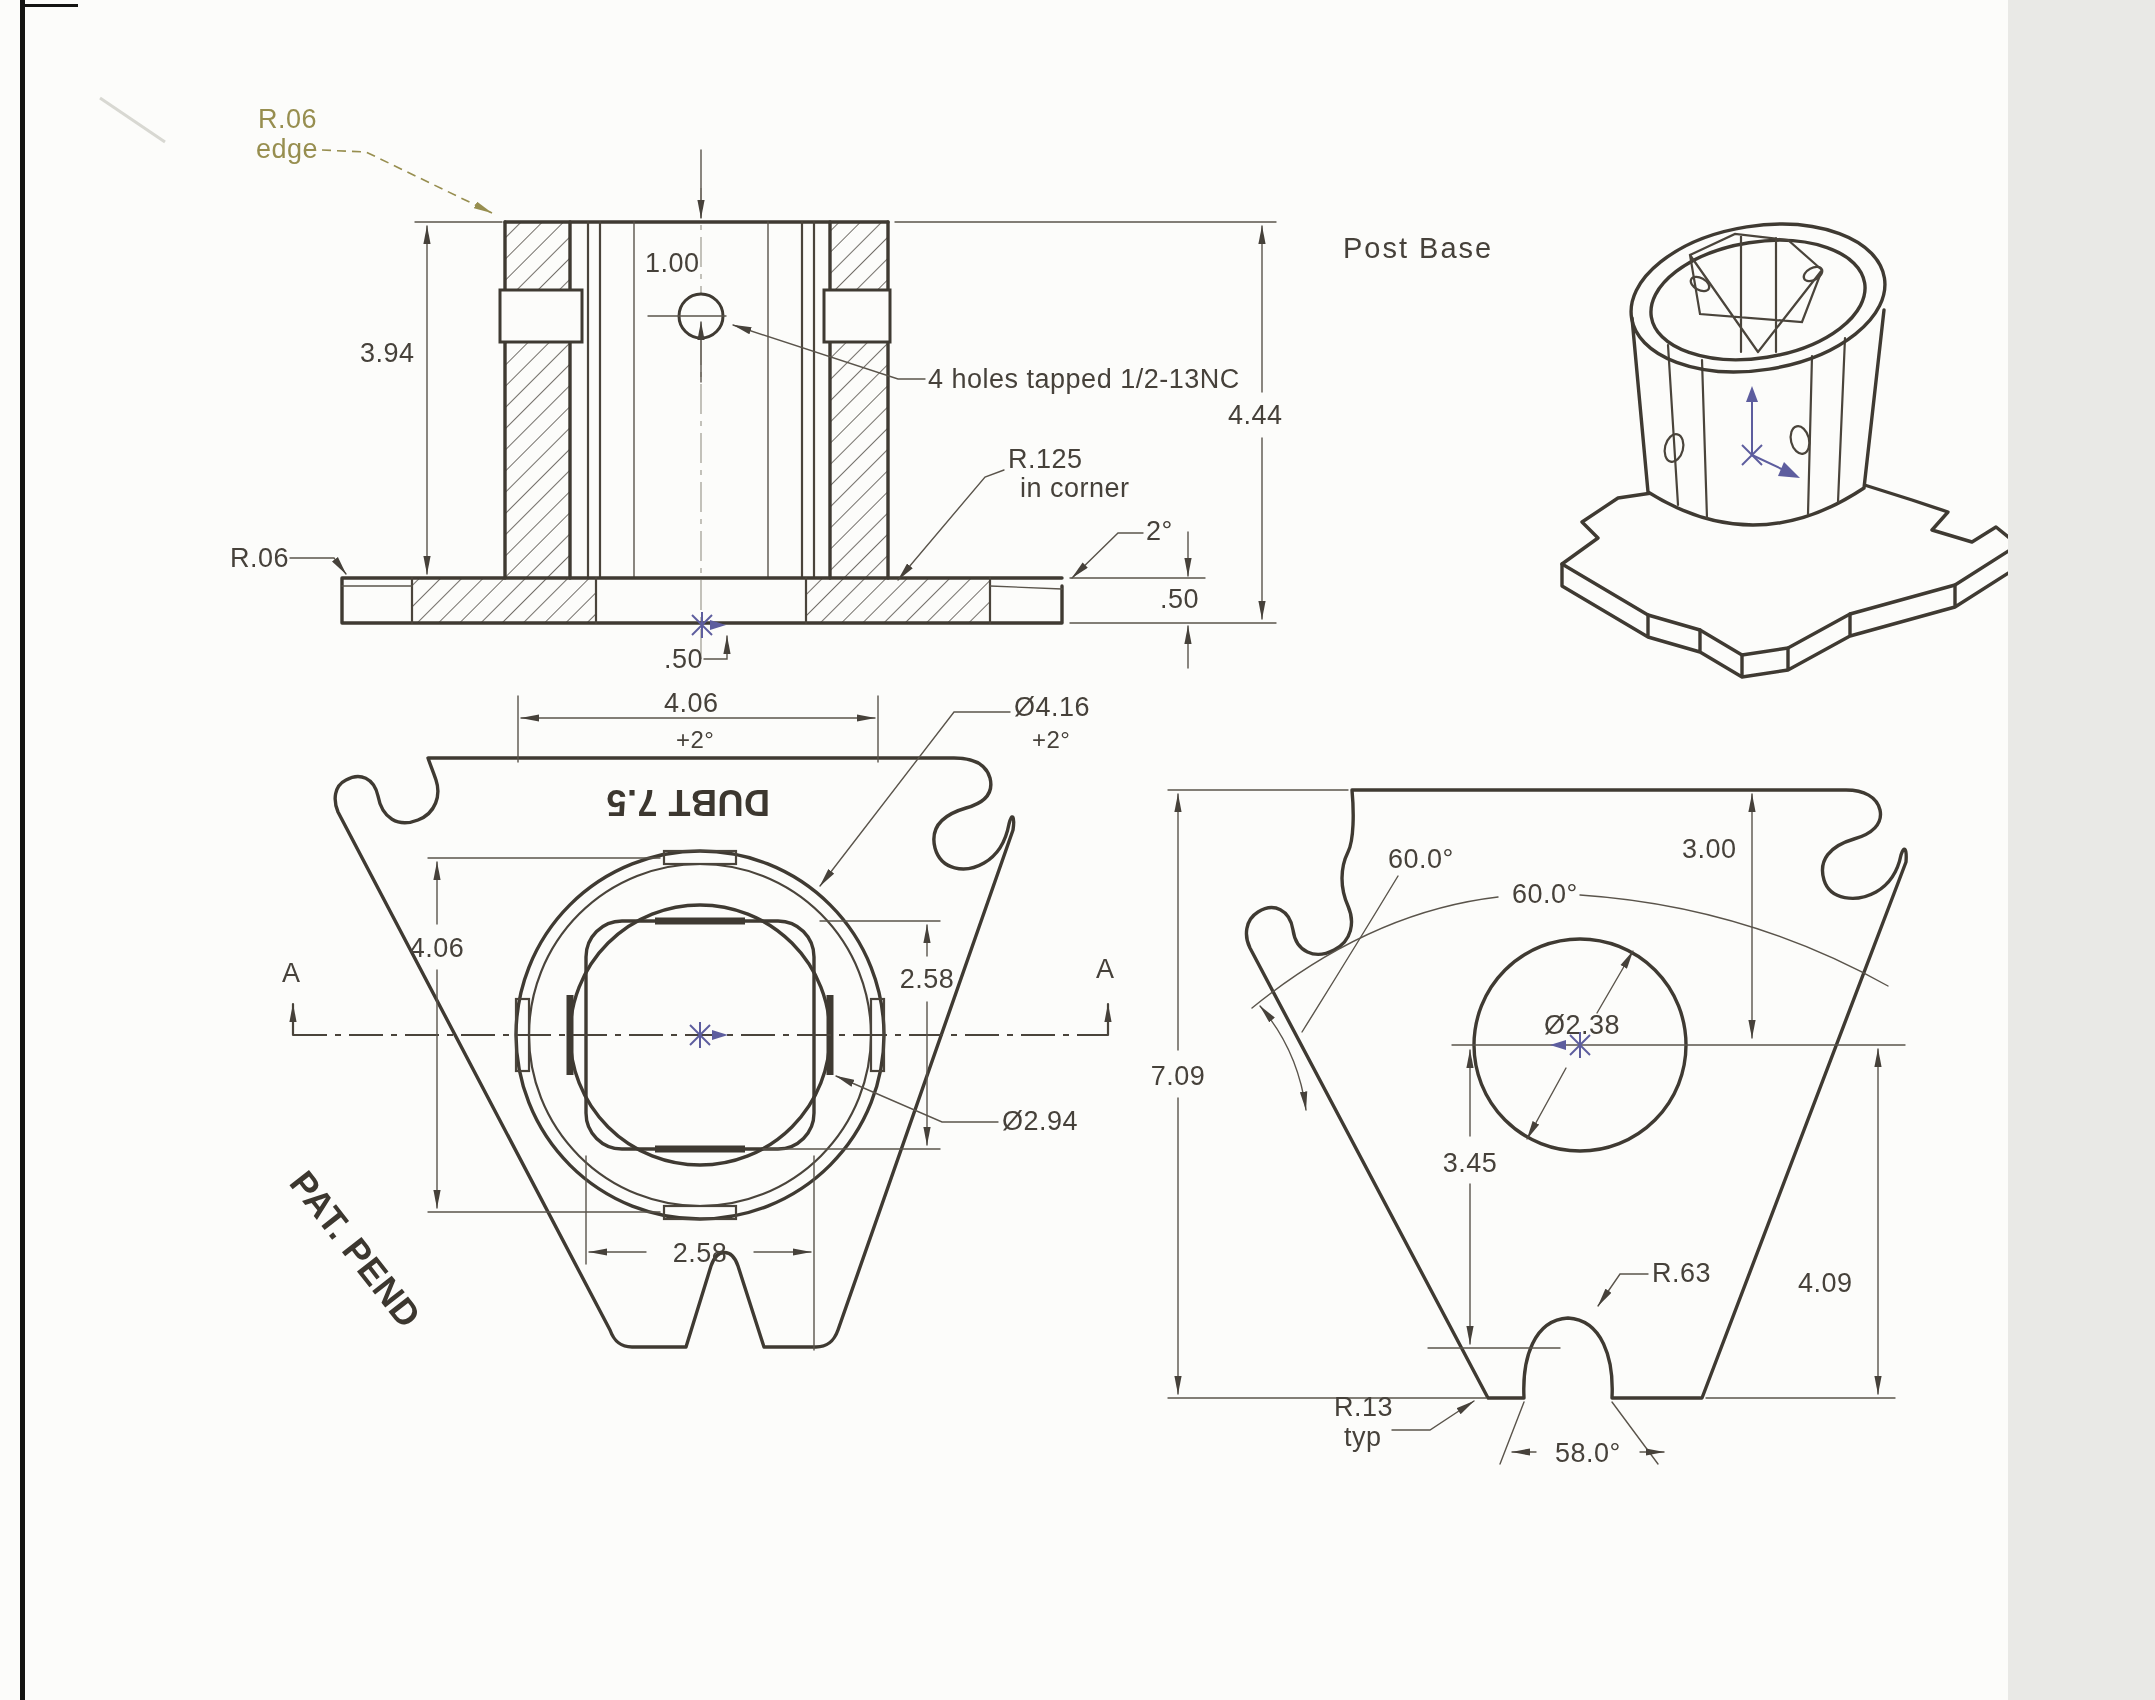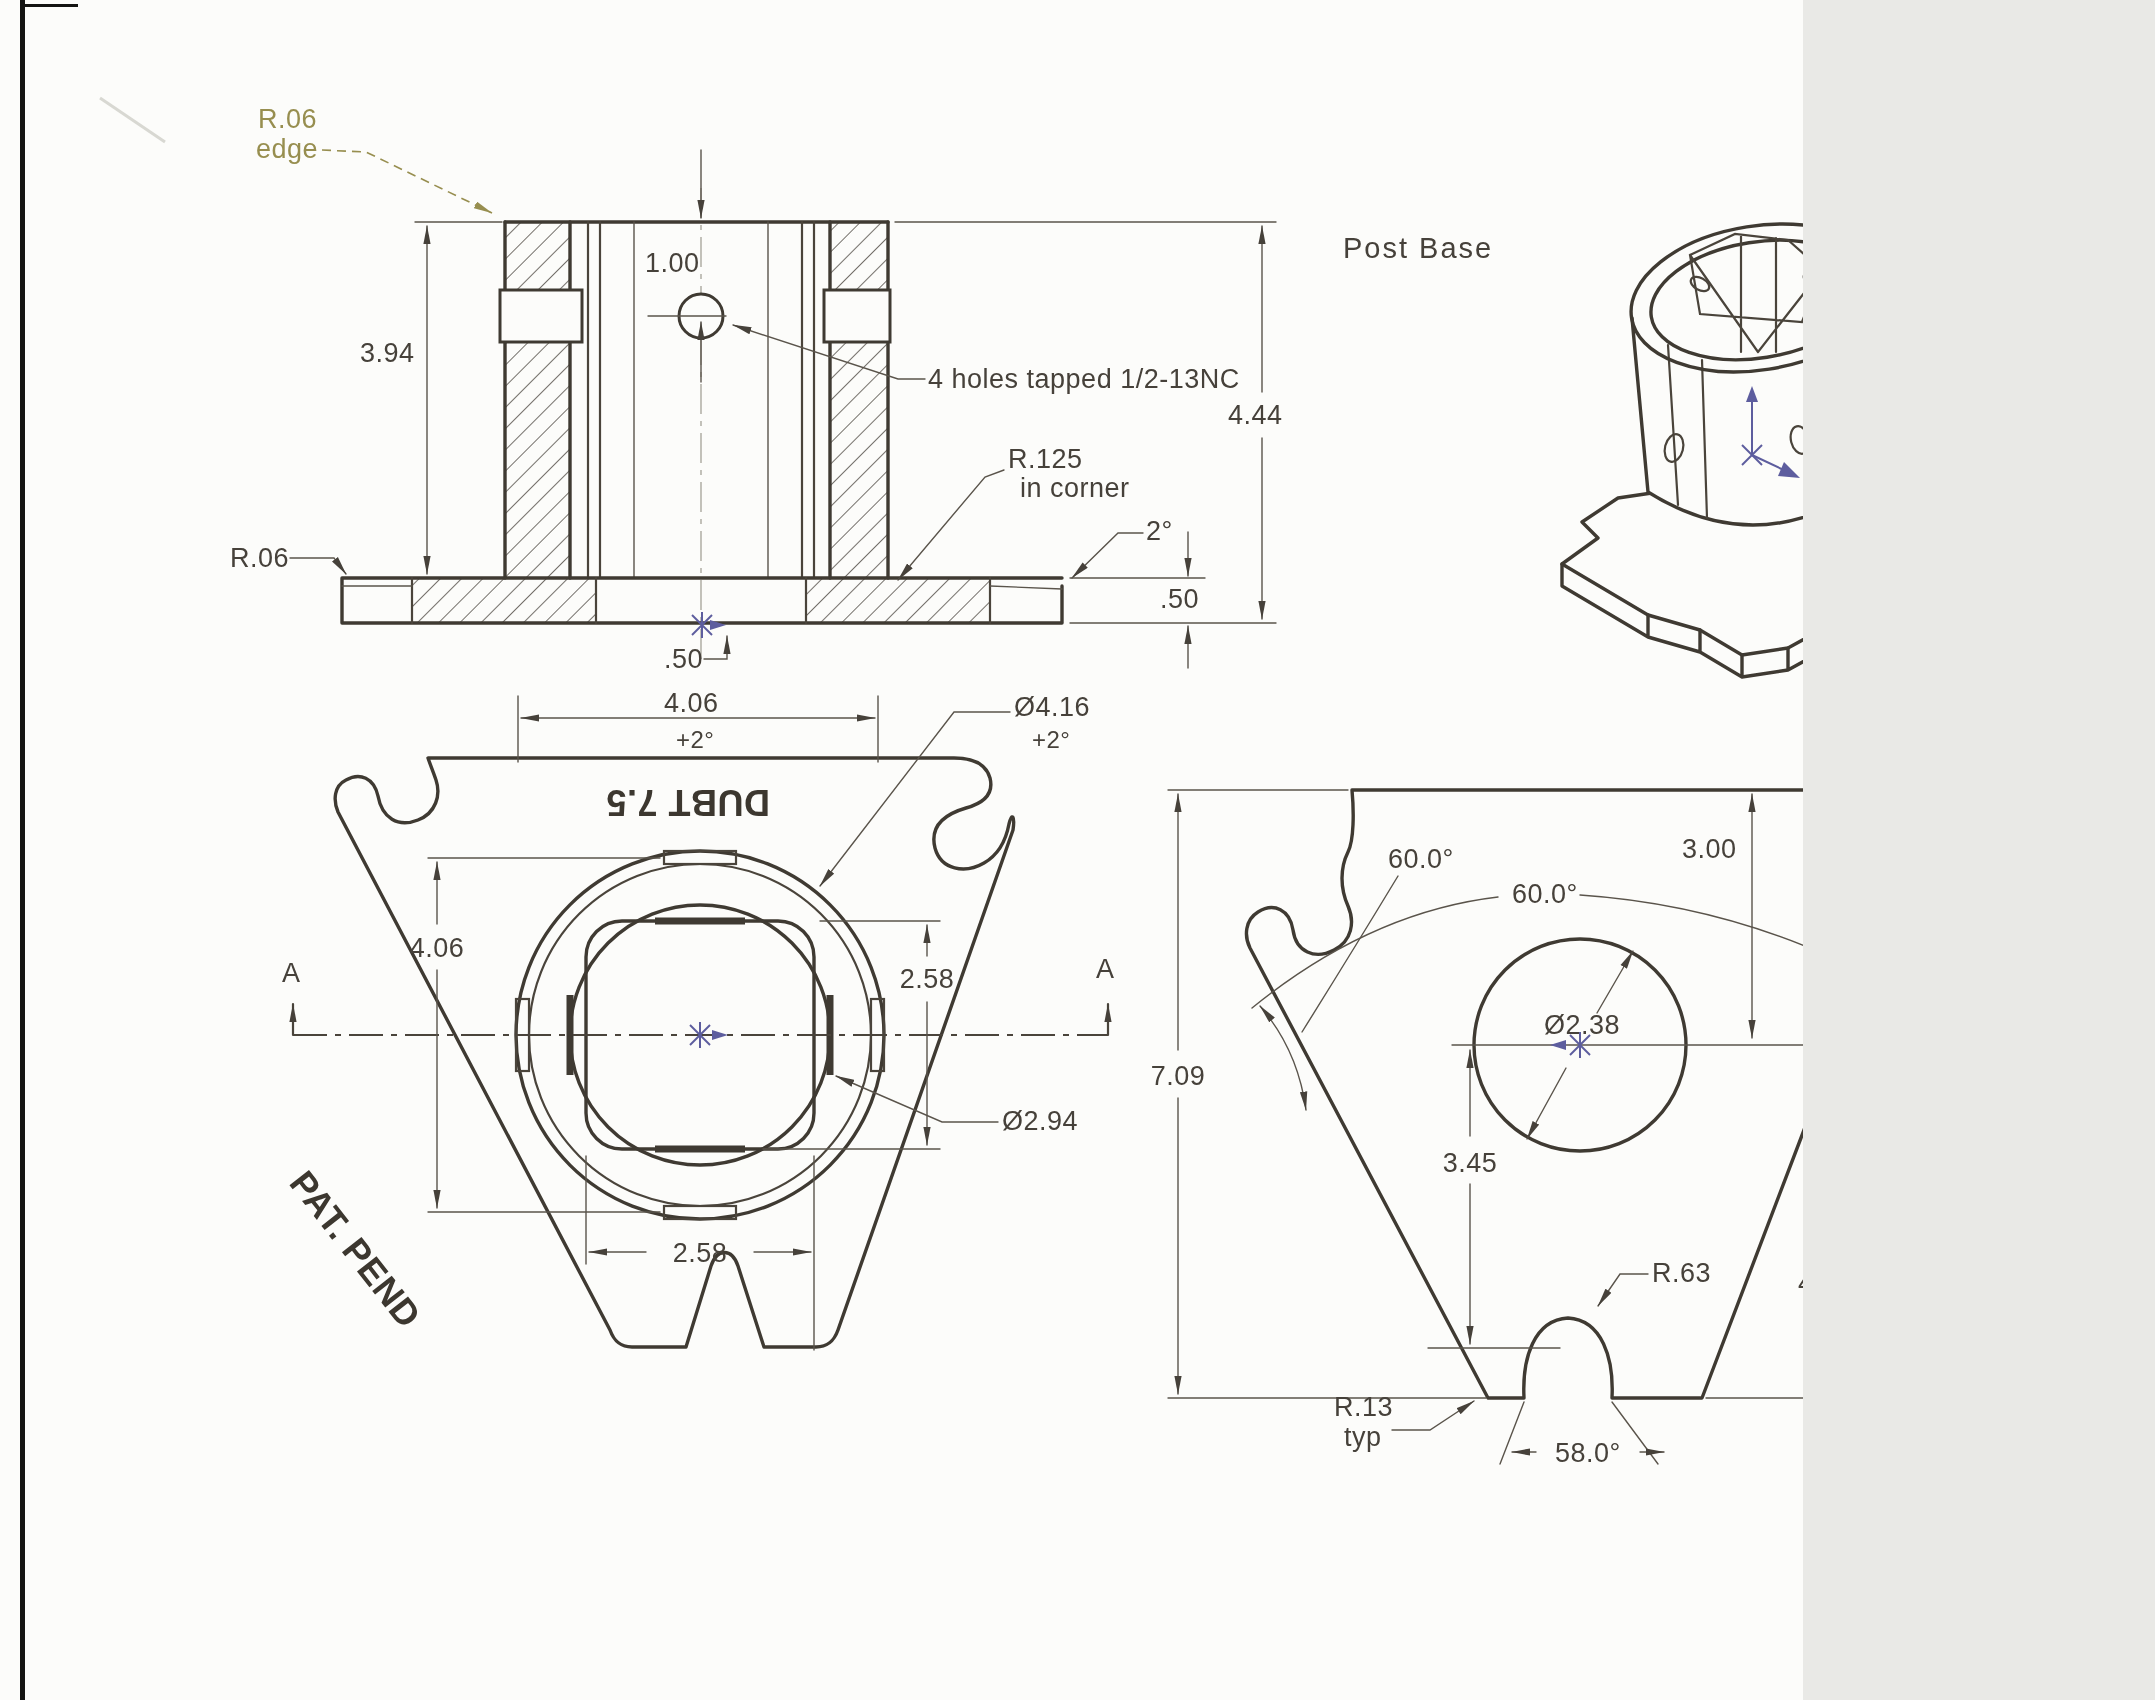--- a/index.html
+++ b/index.html
@@ -1,17 +1,17 @@
 <!DOCTYPE html>
 <html><head>
 <meta charset="utf-8">
 <style>
   html,body{margin:0;padding:0;background:#e9e9e6;}
-  .page{position:relative;width:1791px;height:1700px;background:#fcfcfa;overflow:hidden;
-        font-family:"Liberation Sans", sans-serif;padding-left:12px;}
+  .page{position:relative;width:2008px;height:1700px;background:#fcfcfa;overflow:hidden;
+        font-family:"Liberation Sans", sans-serif;}
   svg{position:absolute;left:0;top:0;}
   text{fill:#46413a;font-family:"Liberation Sans", sans-serif;letter-spacing:0.5px;}
   .dim{font-size:27px;}
   .dim-sm{font-size:24px;}
   .olive{fill:#978e4f;}
   .stamp{font-size:36px;font-weight:bold;fill:#3c372f;}
   .caption{font-size:29px;letter-spacing:2px;}
   .thick{stroke:#3f3a32;stroke-width:3.4;fill:none;stroke-linecap:round;stroke-linejoin:round;}
   .med{stroke:#4a443b;stroke-width:2.2;fill:none;stroke-linecap:round;}
   .thin{stroke:#5a544b;stroke-width:1.4;fill:none;stroke-linecap:round;}

